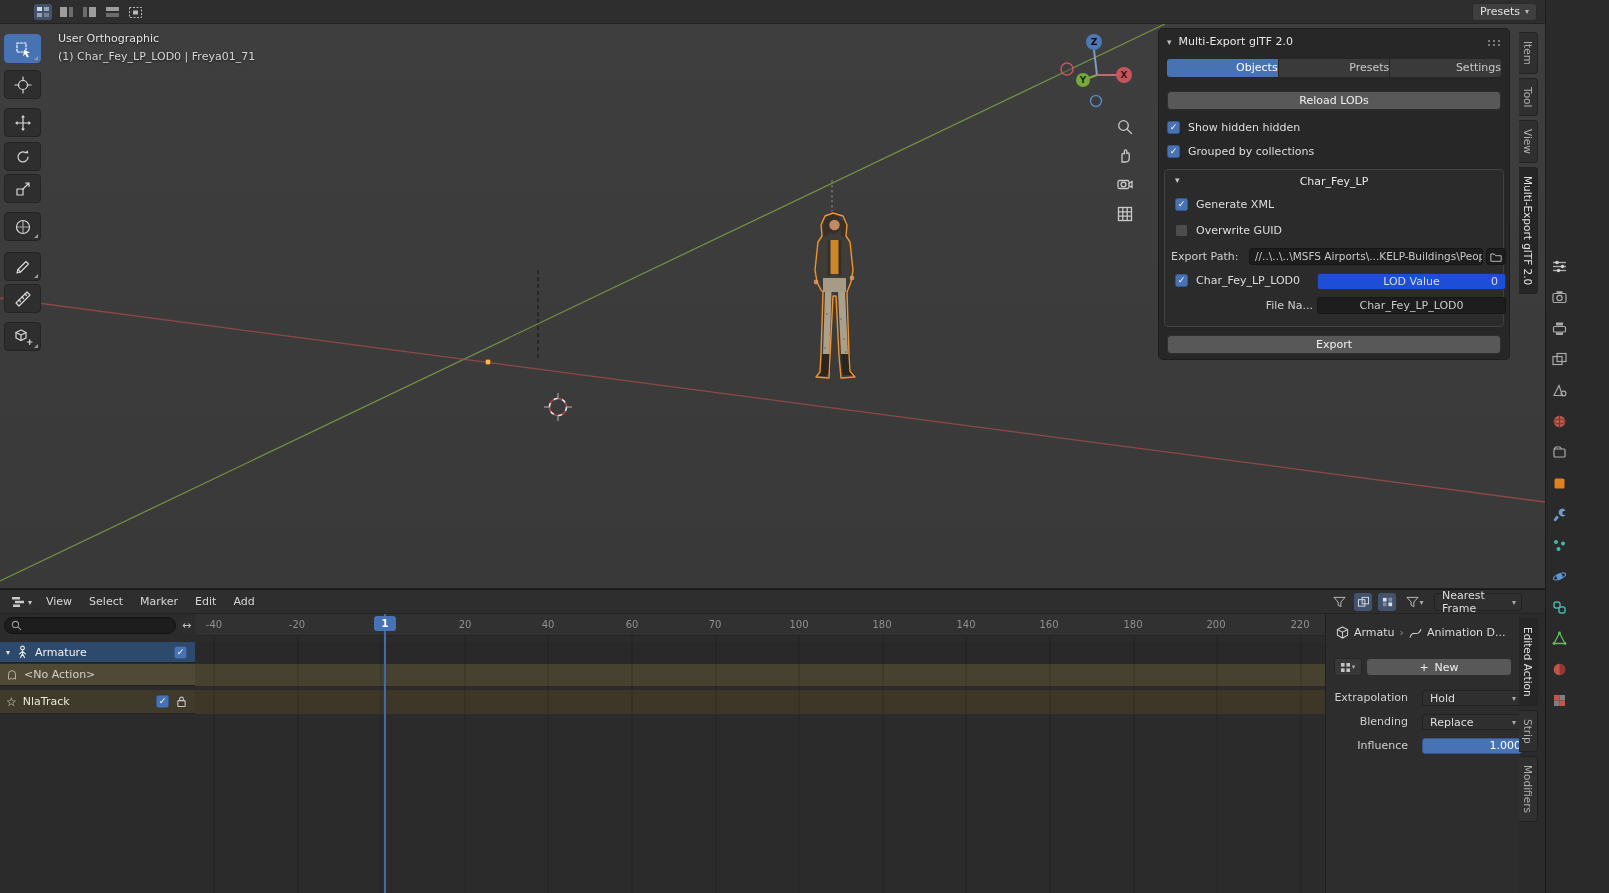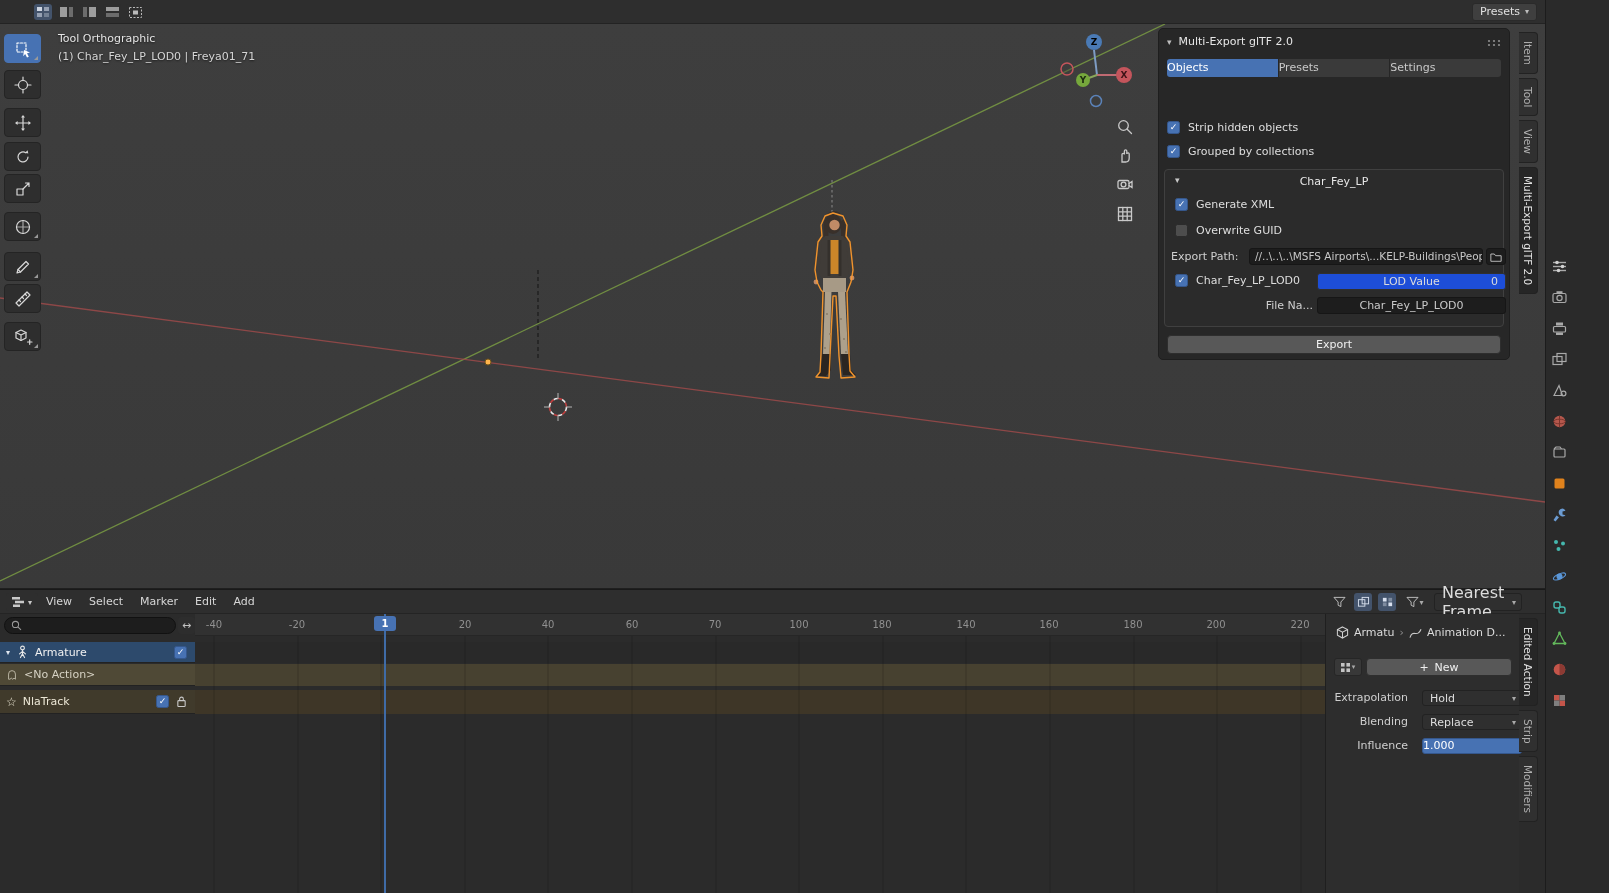--- a/index.html
+++ b/index.html
@@ -35,21 +35,21 @@
   #gizmo{position:absolute;left:1053px;top:7px}
   .navbtn{position:absolute;left:1114px;width:22px;height:22px;display:flex;align-items:center;justify-content:center;color:#c9c9c9}
   .navbtn svg{stroke:currentColor;fill:none;stroke-width:1.3;stroke-linecap:round}
 
   
   #npanel{position:absolute;left:1158px;top:4px;width:352px;height:332px;background:rgba(38,38,38,.97);border:1px solid #1e1e1e;border-radius:5px}
   .np-hdr{position:absolute;left:8px;top:6px;display:flex;gap:7px;align-items:center;color:#e6e6e6}
   .np-hdr b{font-size:9px;color:#bdbdbd}
   .np-grip{position:absolute;right:8px;top:10px}
   .ptabs{position:absolute;left:8px;top:30px;right:8px;height:18px;display:flex;gap:1px;background:#262626}
-  .ptab{flex:1;text-align:left;line-height:18px;background:#3a3a3a;color:#c9c9c9}
+  .ptab{flex:1;text-align:right;line-height:18px;background:#3a3a3a;color:#c9c9c9}
   .ptab:first-child{border-radius:3px 0 0 3px}
   .ptab:last-child{border-radius:0 3px 3px 0}
   .ptab.active{background:#4772b3;color:#fff}
   .btn{background:#585858;border:1px solid #2e2e2e;border-radius:4px;color:#f0f0f0;text-align:center}
   .cbrow{position:absolute;display:flex;align-items:center;gap:8px}
   .cb{width:13px;height:13px;border-radius:2.5px;background:#4d4d4d;border:1px solid #2b2b2b;display:flex;align-items:center;justify-content:center;flex:none}
   .cb.on{background:#4772b3;border-color:#35578c}
   .cb .ck{color:#fff;font-size:9px;line-height:1}
   .cb-label{color:#dedede}
   #grpbox{position:absolute;left:5px;top:140px;right:5px;height:158px;background:#2b2b2b;border:1px solid #404040;border-radius:4px}
@@ -88,21 +88,21 @@
   #nla-strip span{padding-left:5px;color:#271400;font-size:10.5px;white-space:nowrap}
   #search-wrap{position:absolute;left:4px;top:27px;display:flex;gap:2px;align-items:center}
   #search-box{width:172px;height:17px;background:#1d1d1d;border:1px solid #111;border-radius:9px;display:flex;align-items:center;padding-left:6px;gap:4px}
   #search-input{background:transparent;border:none;outline:none;color:#ddd;width:130px;font:inherit}
   #swap-btn{width:17px;height:17px;border-radius:3px;background:#2d2d2d;color:#c0c0c0;display:flex;align-items:center;justify-content:center;font-size:11px}
 
   #nla-sidebar{position:absolute;left:1325px;top:24px;width:194px;height:280px;background:#2d2d2d;border-left:1px solid #1f1f1f}
   .sb-row{position:absolute;display:flex;align-items:center}
   .sb-label{position:absolute;left:0;width:82px;text-align:right;color:#cfcfcf;line-height:16px}
   .sb-widget{position:absolute;left:96px;width:100px;height:16px}
-  .slider{background:#4772b3;border:1px solid #35578c;border-radius:3px;color:#fff;text-align:left;line-height:14px}
+  .slider{background:#4772b3;border:1px solid #35578c;border-radius:3px;color:#fff;text-align:right;line-height:14px}
 
   
   #props-strip{position:absolute;left:1545px;top:0;width:64px;height:893px;background:#2a2a2a;border-left:1px solid #1c1c1c}
   #props-icons{position:absolute;left:5px;top:258px;display:flex;flex-direction:column;gap:15px}
   .pico{width:16px;height:16px;display:flex;align-items:center;justify-content:center}
 </style>
 </head>
 <body>
 
 <div id="app">
@@ -197,21 +197,21 @@
             <circle cx="841" cy="295" r=".9"></circle>
             <circle cx="844" cy="315" r=".9"></circle>
             <circle cx="846" cy="328" r=".9"></circle>
           </g>
         <path d="M822,330 h9 v16 l-5,6 h-8 l2,-6 z" fill="#2a2521"></path>
         <path d="M841,330 h9 l1,16 5,5 h-13 z" fill="#2a2521"></path>
         <path d="M833,189 L825,192 821,201 822,212 818,218 815,246 817,258 821,266 823,268 821,330 820,348 816,353 829,354 830,332 833,272 836,272 839,332 841,354 855,353 850,347 849,330 847,268 851,258 853,246 850,218 846,212 847,201 843,192 Z" fill="none" stroke="#ff9b2d" stroke-width="1.4" stroke-linejoin="round" opacity=".92"></path>
       </g>
     </svg>
 
-    <div class="vp-text" id="vp-view-label">Tool Orthographic</div>
+    <div class="vp-text" id="vp-view-label">User Orthographic</div>
     <div class="vp-text" id="vp-object-label">(1) Char_Fey_LP_LOD0 | Freya01_71</div>
 
     <div class="tbtn active more" style="top:10px">
       <svg width="18" height="18" viewBox="0 0 18 18">
           <rect x="3" y="3" width="9" height="9" stroke-dasharray="2 1.5"></rect>
           <path d="M10,10 l6,2.5 -3,.8 1.8,3.4 -1.8,.9 -1.8,-3.5 -2,2.2 z" fill="currentColor" stroke="none"></path>
         </svg>
     </div>
     <div class="tbtn" style="top:46px">
       <svg width="18" height="18" viewBox="0 0 18 18">
@@ -323,26 +323,27 @@
             <circle cx="12" cy="6" r="1.1"></circle>
           </g>
         </svg>
 
       <div class="ptabs">
         <div class="ptab active">Objects</div>
         <div class="ptab">Presets</div>
         <div class="ptab">Settings</div>
       </div>
 
+      <div class="btn abs" style="left:8px;right:8px;top:62px;height:19px;line-height:18px">Reload LODs</div>
 
       <div class="cbrow" style="left:8px;top:92px">
         <span class="cb on">
             <i class="ck">✓</i>
           </span>
-        <span class="cb-label">Strip hidden objects</span>
+        <span class="cb-label">Show hidden hidden</span>
       </div>
       <div class="cbrow" style="left:8px;top:116px">
         <span class="cb on">
             <i class="ck">✓</i>
           </span>
         <span class="cb-label">Grouped by collections</span>
       </div>
 
       <div id="grpbox">
         <b id="grp-chev">▾</b>
@@ -434,21 +435,21 @@
               </g>
             </svg>
         </div>
         <div class="hico" style="width:26px">
           <svg width="13" height="12" viewBox="0 0 14 13">
               <path d="M1,1.5 H13 L8.5,6.5 V11.5 L5.5,10 V6.5 Z" fill="none" stroke="#c4c4c4"></path>
             </svg>
           <b style="font-size:8px;color:#a9a9a9">▾</b>
         </div>
         <div class="dd" style="width:88px;height:18px">
-          <span class="ddv" style="font-size:16px">Nearest Frame</span>
+          <span class="ddv" style="font-size:11px">Nearest Frame</span>
           <b class="dda">▾</b>
         </div>
       </div>
     </div>
 
     <div id="ruler"></div>
     <span class="tick" style="left:214px;top:29px">-40</span>
     <span class="tick" style="left:297px;top:29px">-20</span>
     <span class="tick" style="left:465px;top:29px">20</span>
     <span class="tick" style="left:548px;top:29px">40</span>

